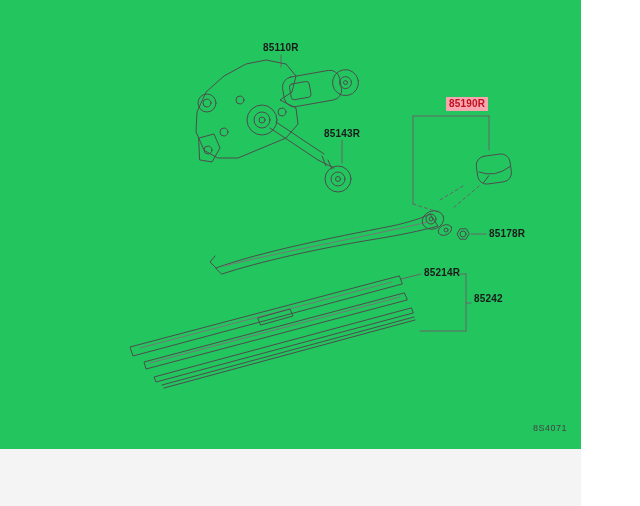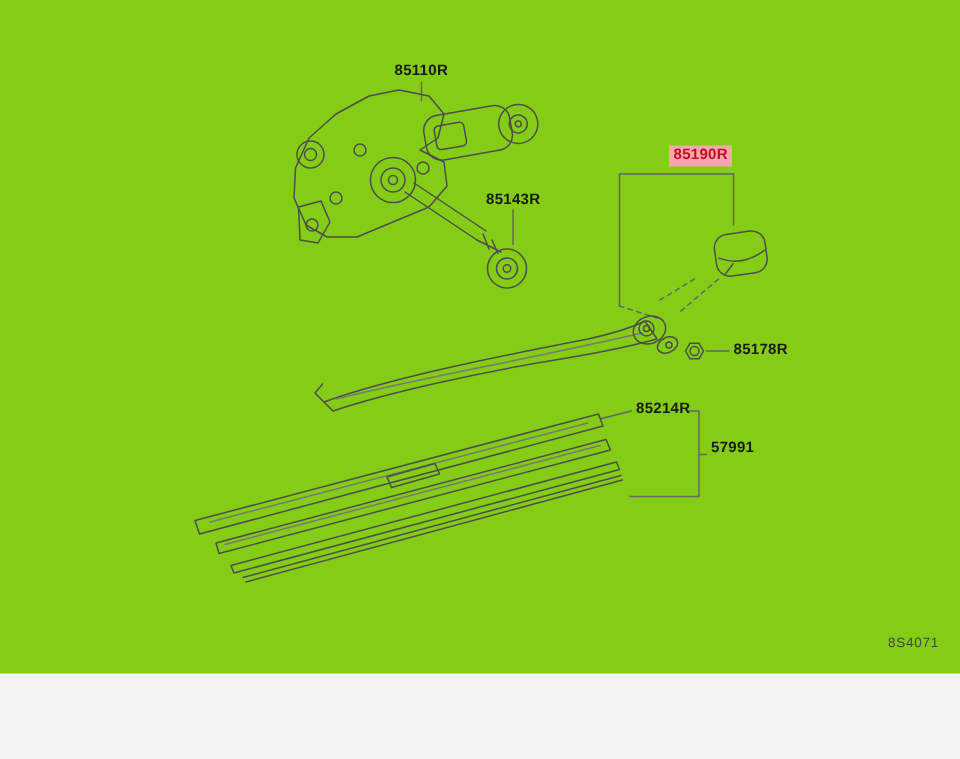--- a/index.html
+++ b/index.html
@@ -1,17 +1,17 @@
 <!DOCTYPE html>
 <html><head>
 <meta charset="utf-8">
 <style>
   html,body{margin:0;padding:0;background:#ffffff;}
   #stage{
-    position:relative;width:640px;height:506px;background:#84cc16;
+    position:relative;width:581px;height:506px;background:#22c55e;
     font-family:"Liberation Sans",sans-serif;overflow:hidden;
   }
   #art{position:absolute;left:0;top:0;width:640px;height:506px;}
   .part-label{
     position:absolute;font-size:10px;font-weight:700;color:#1a1a1a;
     letter-spacing:0.2px;white-space:nowrap;line-height:1;
   }
   .part-label.highlight{
     background:#f7a6b0;color:#c01020;padding:2px 3px;margin-left:12px;
   }
@@ -116,20 +116,20 @@
   <div class="part-label" style="left:263px;top:43px">85110R</div>
 
   <div class="part-label" style="left:324px;top:129px">85143R</div>
 
   <div class="part-label highlight" style="left:434px;top:97px">85190R</div>
 
   <div class="part-label" style="left:489px;top:229px">85178R</div>
 
   <div class="part-label" style="left:424px;top:268px">85214R</div>
 
-  <div class="part-label" style="left:474px;top:294px">57991</div>
+  <div class="part-label" style="left:474px;top:294px">85242</div>
 
   <div class="drawing-code">8S4071</div>
 
   <div class="footer-bar">
   </div>
 
 </div>
 
 </body></html>

